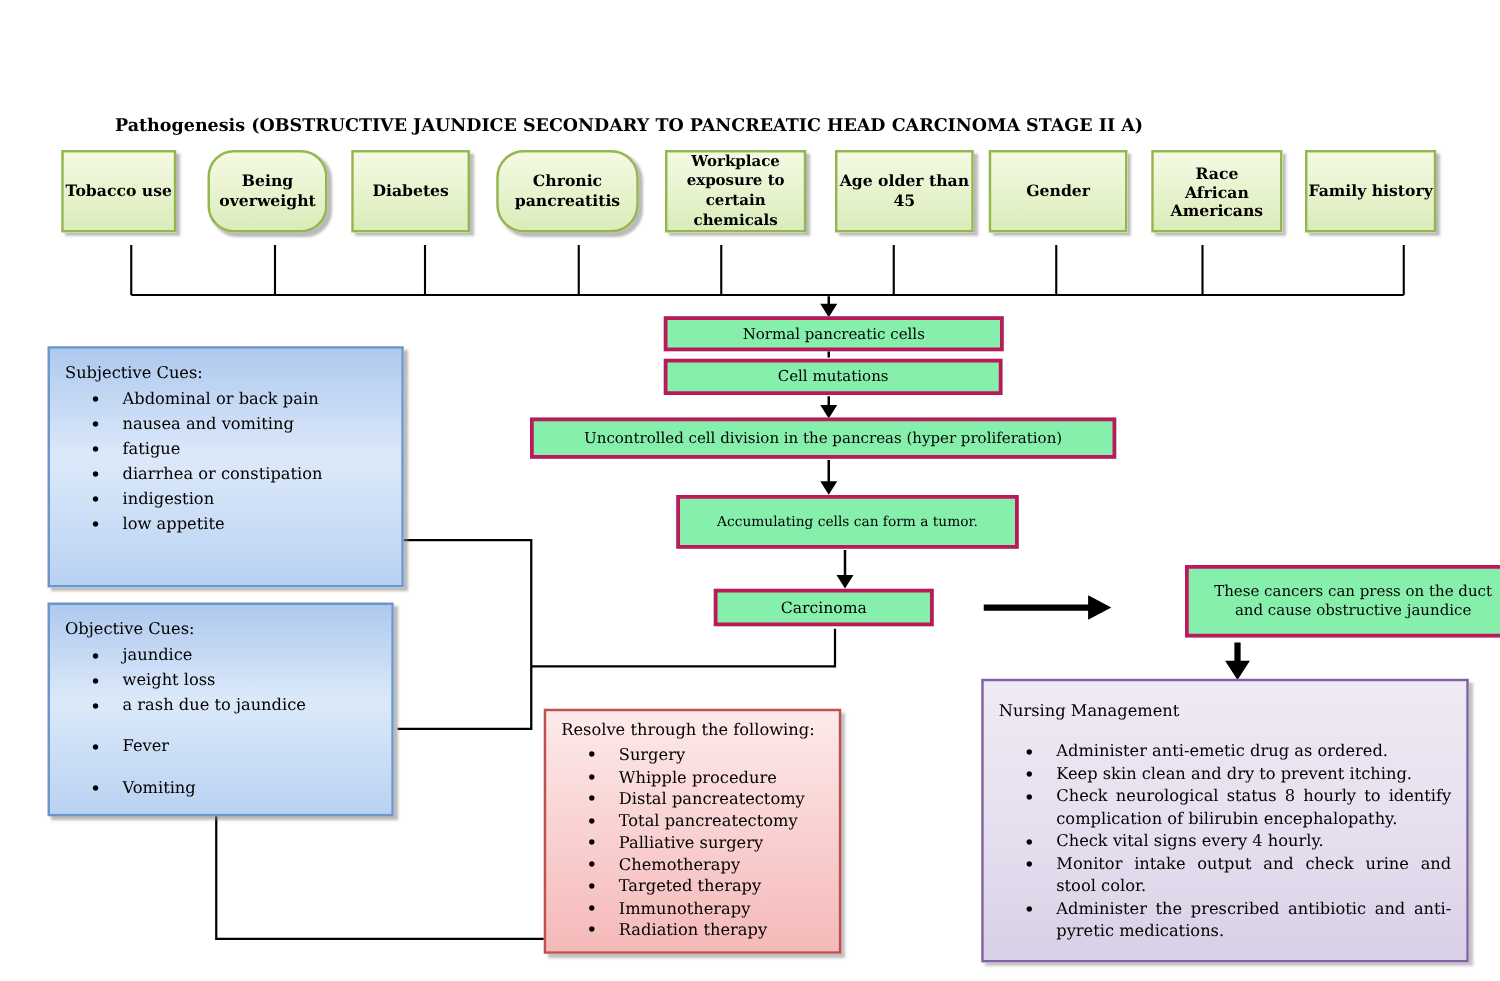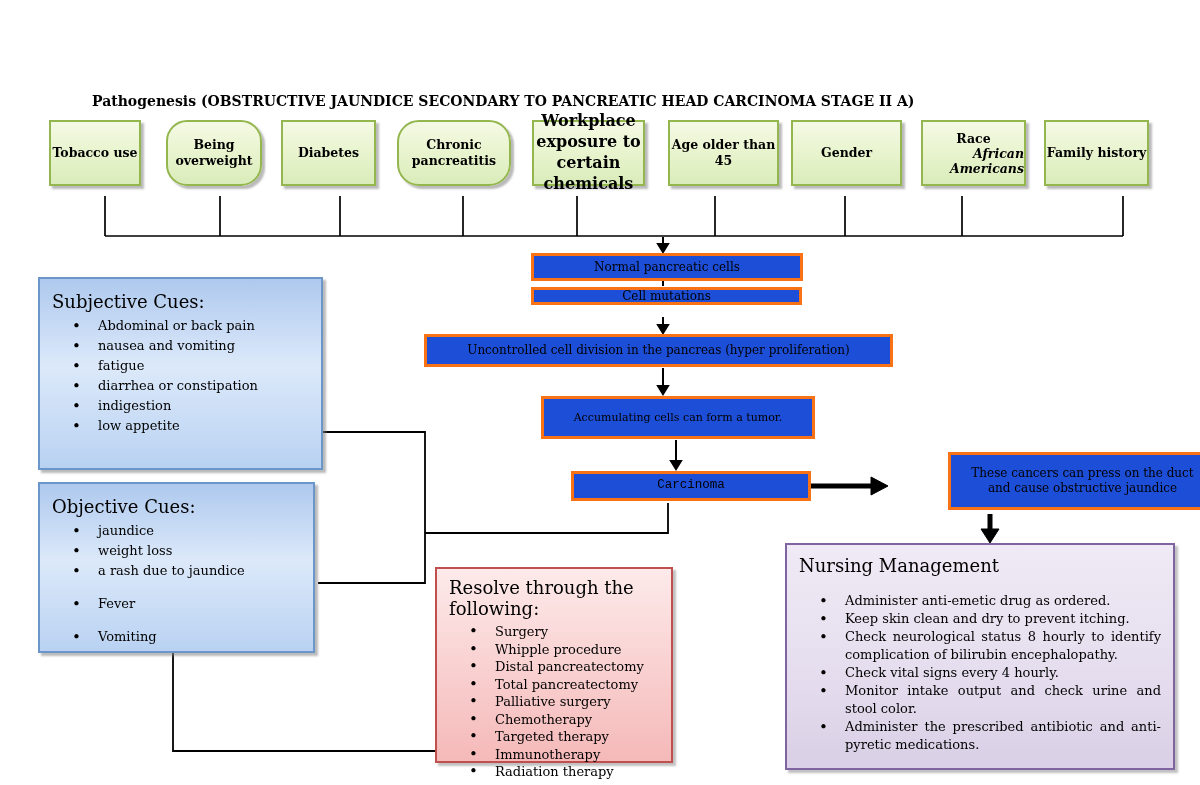--- a/index.html
+++ b/index.html
@@ -13,35 +13,35 @@
   
   .risk{
     top:120px;height:66px;
     border:2px solid #94b64e;
     background:linear-gradient(180deg,#f4fae4 0%,#e7f3cc 55%,#daecba 100%);
     box-shadow:3px 3px 2px rgba(130,130,130,.55);
     font-weight:bold;font-size:12.5px;line-height:1.25;
     align-items:center;justify-content:center;text-align:center;
   }
   .rb1{left:49px;width:92px;}  .rb2{left:166px;width:96px;border-radius:21px;} .rb3{left:281px;width:95px;}
-  .rb4{left:397px;width:114px;border-radius:22px;}.rb5{left:532px;width:113px;font-size:16px;line-height:1.3;}
+  .rb4{left:397px;width:114px;border-radius:22px;}.rb5{left:532px;width:113px;font-size:12px;line-height:1.3;}
   .rb6{left:668px;width:111px;}.rb7{left:791px;width:111px;}.rb8{left:921px;width:105px;line-height:1.2;}
   .rb9{left:1044px;width:105px;}
-  .risk .sub{font-style:italic;text-align:right;}
+  .risk .sub{}
 
   
   .orange{
-    border:3px solid #f97316;background:#1d4ed8;
+    border:3px solid #be185d;background:#86efac;
     font-size:12px;align-items:center;justify-content:center;text-align:center;line-height:1.25;
   }
   .o-normal{left:531px;top:253px;width:272px;height:28px;}
-  .o-mut{left:531px;top:287px;width:271px;height:18px;}
+  .o-mut{left:531px;top:287px;width:271px;height:29px;}
   .o-unc{left:424px;top:334px;width:469px;height:33px;}
   .o-tumor{left:541px;top:396px;width:274px;height:43px;font-size:11px;}
-  .o-car{left:571px;top:471px;width:240px;height:30px;font-size:12.5px;font-family:Liberation Mono, monospace;}
+  .o-car{left:571px;top:471px;width:176px;height:30px;font-size:12.5px;}
   .o-duct{left:924px;top:452px;width:269px;height:58px;padding:4px 10px;margin-left:24px;}
 
   
   .blue{
     border:2px solid #6b96c9;
     background:linear-gradient(180deg,#aec9ee 0%,#dce9fa 46%,#b9d2f2 100%);
     box-shadow:3px 3px 2px rgba(130,130,130,.55);
     font-size:13px;padding:12px 10px 8px 12px;
   }
   .b-subj{left:38px;top:277px;width:285px;height:193px;}
@@ -55,24 +55,24 @@
     box-shadow:3px 3px 2px rgba(130,130,130,.5);
     font-size:13px;padding:8px 8px 6px 12px;
   }
 
   
   .purple{
     left:785px;top:543px;width:390px;height:227px;
     border:2px solid #8064a2;
     background:linear-gradient(180deg,#efeaf5 0%,#e5ddee 60%,#d9cfe6 100%);
     box-shadow:3px 3px 2px rgba(130,130,130,.5);
-    font-size:13px;padding:10px 12px 6px 12px;
-  }
-
-  .box-title{font-size:18px;}
+    font-size:13px;padding:10px 12px 6px 12px;justify-content:center;
+  }
+
+  .box-title{font-size:13px;}
   .cue-list{margin:4px 0 0 0;padding:0;list-style:none;}
   .cue-list li{position:relative;padding-left:46px;line-height:20px;}
   .cue-list li::before{content:"\2022";position:absolute;left:20px;font-size:15px;}
   .b-obj .cue-list li:nth-child(n+4){margin-top:13px;}
   .pink .cue-list li{line-height:17.5px;}
   .purple .cue-list{margin-top:16px;}
   .purple .cue-list li{line-height:18px;text-align:justify;padding-left:46px;}
 
   
   .title{position:absolute;left:92px;top:93px;font-weight:bold;font-size:14px;z-index:2;}

